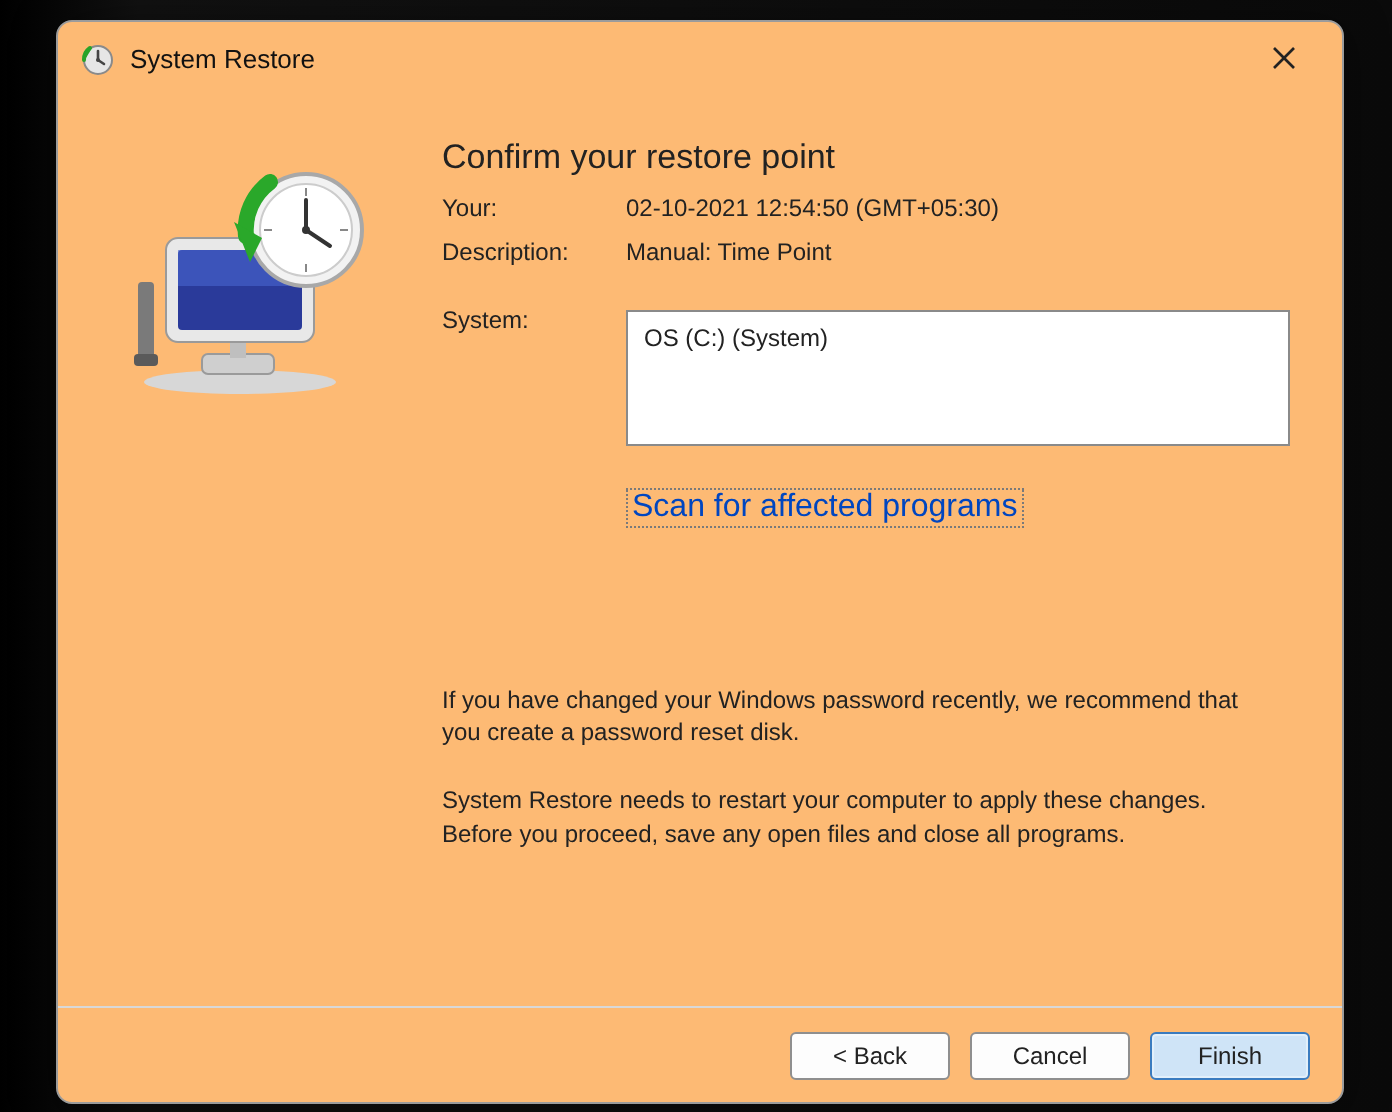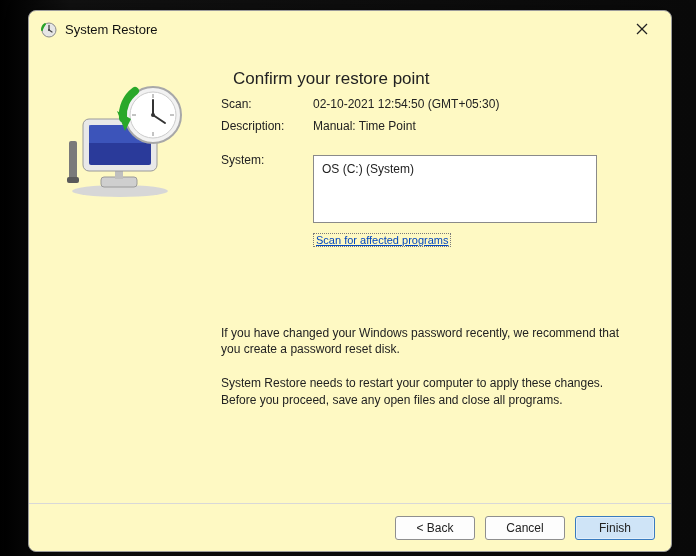--- a/index.html
+++ b/index.html
@@ -12,21 +12,21 @@
     overflow: hidden;
   }
   .dark-bg {
     position: absolute; inset: 0;
     background: linear-gradient(90deg,#000 0%,#111 10%,#0a0a0a 100%);
   }
   .window {
     position: absolute;
     left: 28px; top: 10px;
     width: 644px; height: 542px;
-    background: #fef9c3;
+    background: #fdba74;
     border: 1px solid #9b9b9b;
     border-radius: 8px;
     box-shadow: 0 4px 20px rgba(0,0,0,0.5);
     display: flex; flex-direction: column;
   }
   .titlebar {
     height: 36px;
     display: flex; align-items: center;
     padding: 0 6px 0 10px;
     flex-shrink: 0;
@@ -62,21 +62,21 @@
   .illus { display:block; margin: 0 auto; }
   .right-pane {
     flex: 1;
     padding: 22px 30px 8px 14px;
     color: #222;
     overflow: hidden;
   }
   .heading {
     font-size: 17px;
     color: #222;
-    margin: 0 0 8px 12px;
+    margin: 0 0 8px 0;
     font-weight: 400;
   }
   .subtext {
     font-size: 12px;
     color: #222;
     margin: 0 0 30px 0;
     line-height: 1.35;
   }
   .info-grid {
     display: grid;
@@ -89,34 +89,33 @@
   .info-val { color: #222; }
   .drives-row {
     display: grid;
     grid-template-columns: 92px 1fr;
     align-items: start;
     font-size: 12px;
   }
   .drives-box {
     border: 1px solid #8a8a8a;
     height: 68px;
-    width: 284px;
+    width: 332px;
     padding: 6px 8px;
     font-size: 12px;
     overflow: auto;
     background: #fff;
   }
   .scan-link {
     display: inline-block;
-    margin-top: 10px;
+    margin-top: 21px;
     color: #0046c0;
-    text-decoration: underline;
     border: 1px dotted #7a7a7a;
     padding: 0 2px;
-    font-size: 11px;
+    font-size: 16px;
     cursor: pointer;
   }
   .drives-wrap { padding-top: 2px; }
   .gap-large { height: 78px; }
   .para {
     font-size: 12px;
     color: #222;
     line-height: 1.35;
     margin: 0 0 18px 0;
   }
@@ -200,21 +199,21 @@
         <circle cx="108" cy="42" r="2" fill="#333"></circle>
         <path d="M 90 18 A 30 30 0 0 0 78 45" fill="none" stroke="#2aa82a" stroke-width="8" stroke-linecap="round"></path>
         <polygon points="72,38 86,46 80,58" fill="#2aa82a"></polygon>
       </svg>
     </div>
 
     <div class="right-pane">
       <h1 class="heading">Confirm your restore point</h1>
 
       <div class="info-grid">
-        <div class="info-label">Scan:</div>
+        <div class="info-label">Your:</div>
         <div class="info-val">02-10-2021 12:54:50 (GMT+05:30)</div>
         <div class="info-label">Description:</div>
         <div class="info-val">Manual: Time Point</div>
       </div>
 
       <div class="drives-row">
         <div class="info-label">System:</div>
         <div class="drives-wrap">
           <div class="drives-box">
             <div>OS (C:) (System)</div>

